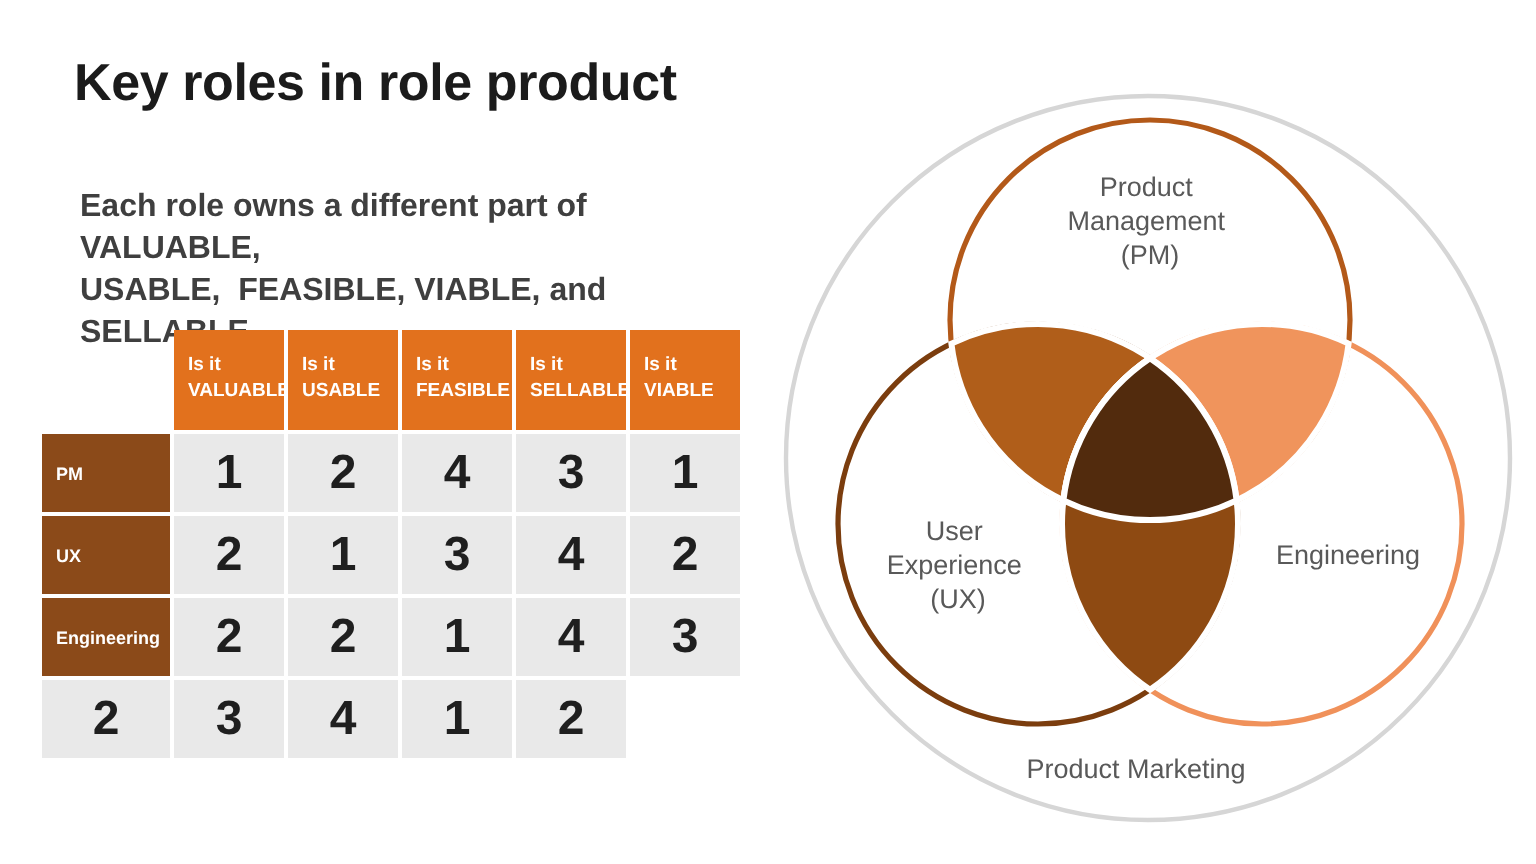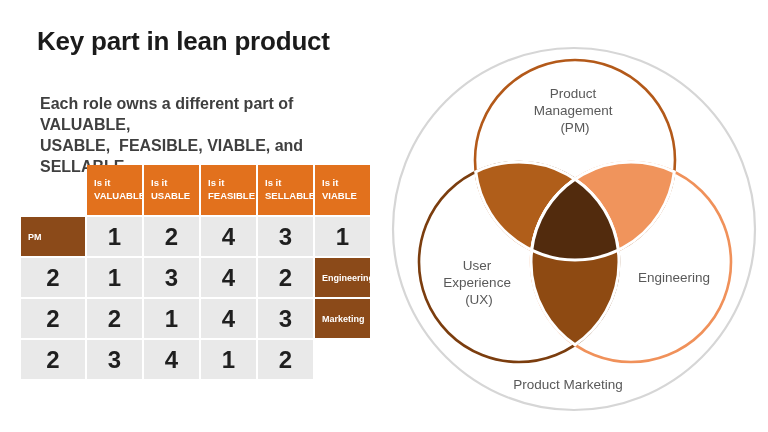--- a/index.html
+++ b/index.html
@@ -46,21 +46,21 @@
   .venn text{
     font-family:"Liberation Sans",sans-serif;
     font-size:13.5px;fill:#595959;text-anchor:middle;
   }
 </style>
 </head>
 <body>
 
 <div class="slide">
 
-  <h1 class="title">Key part in lean product</h1>
+  <h1 class="title">Key roles in role product</h1>
 
   <p class="subtitle">Each role owns a different part of VALUABLE,
 USABLE,  FEASIBLE, VIABLE, and SELLABLE.</p>
 
   <div class="matrix">
     <div class="corner"></div>
     <div class="hcell">Is it
 VALUABLE</div>
     <div class="hcell">Is it
 USABLE</div>
@@ -71,34 +71,34 @@
     <div class="hcell">Is it
 VIABLE</div>
 
     <div class="rlabel">PM</div>
     <div class="vcell">1</div>
     <div class="vcell">2</div>
     <div class="vcell">4</div>
     <div class="vcell">3</div>
     <div class="vcell">1</div>
 
+    <div class="rlabel">UX</div>
     <div class="vcell">2</div>
     <div class="vcell">1</div>
     <div class="vcell">3</div>
     <div class="vcell">4</div>
     <div class="vcell">2</div>
 
     <div class="rlabel">Engineering</div>
     <div class="vcell">2</div>
     <div class="vcell">2</div>
     <div class="vcell">1</div>
     <div class="vcell">4</div>
     <div class="vcell">3</div>
 
-    <div class="rlabel">Marketing</div>
     <div class="vcell">2</div>
     <div class="vcell">3</div>
     <div class="vcell">4</div>
     <div class="vcell">1</div>
     <div class="vcell">2</div>
   </div>
 
   <svg class="venn" width="384" height="432" viewBox="0 0 384 432">
 
     <circle cx="190" cy="229" r="181" fill="none" stroke="#D6D6D6" stroke-width="2.2"></circle>

